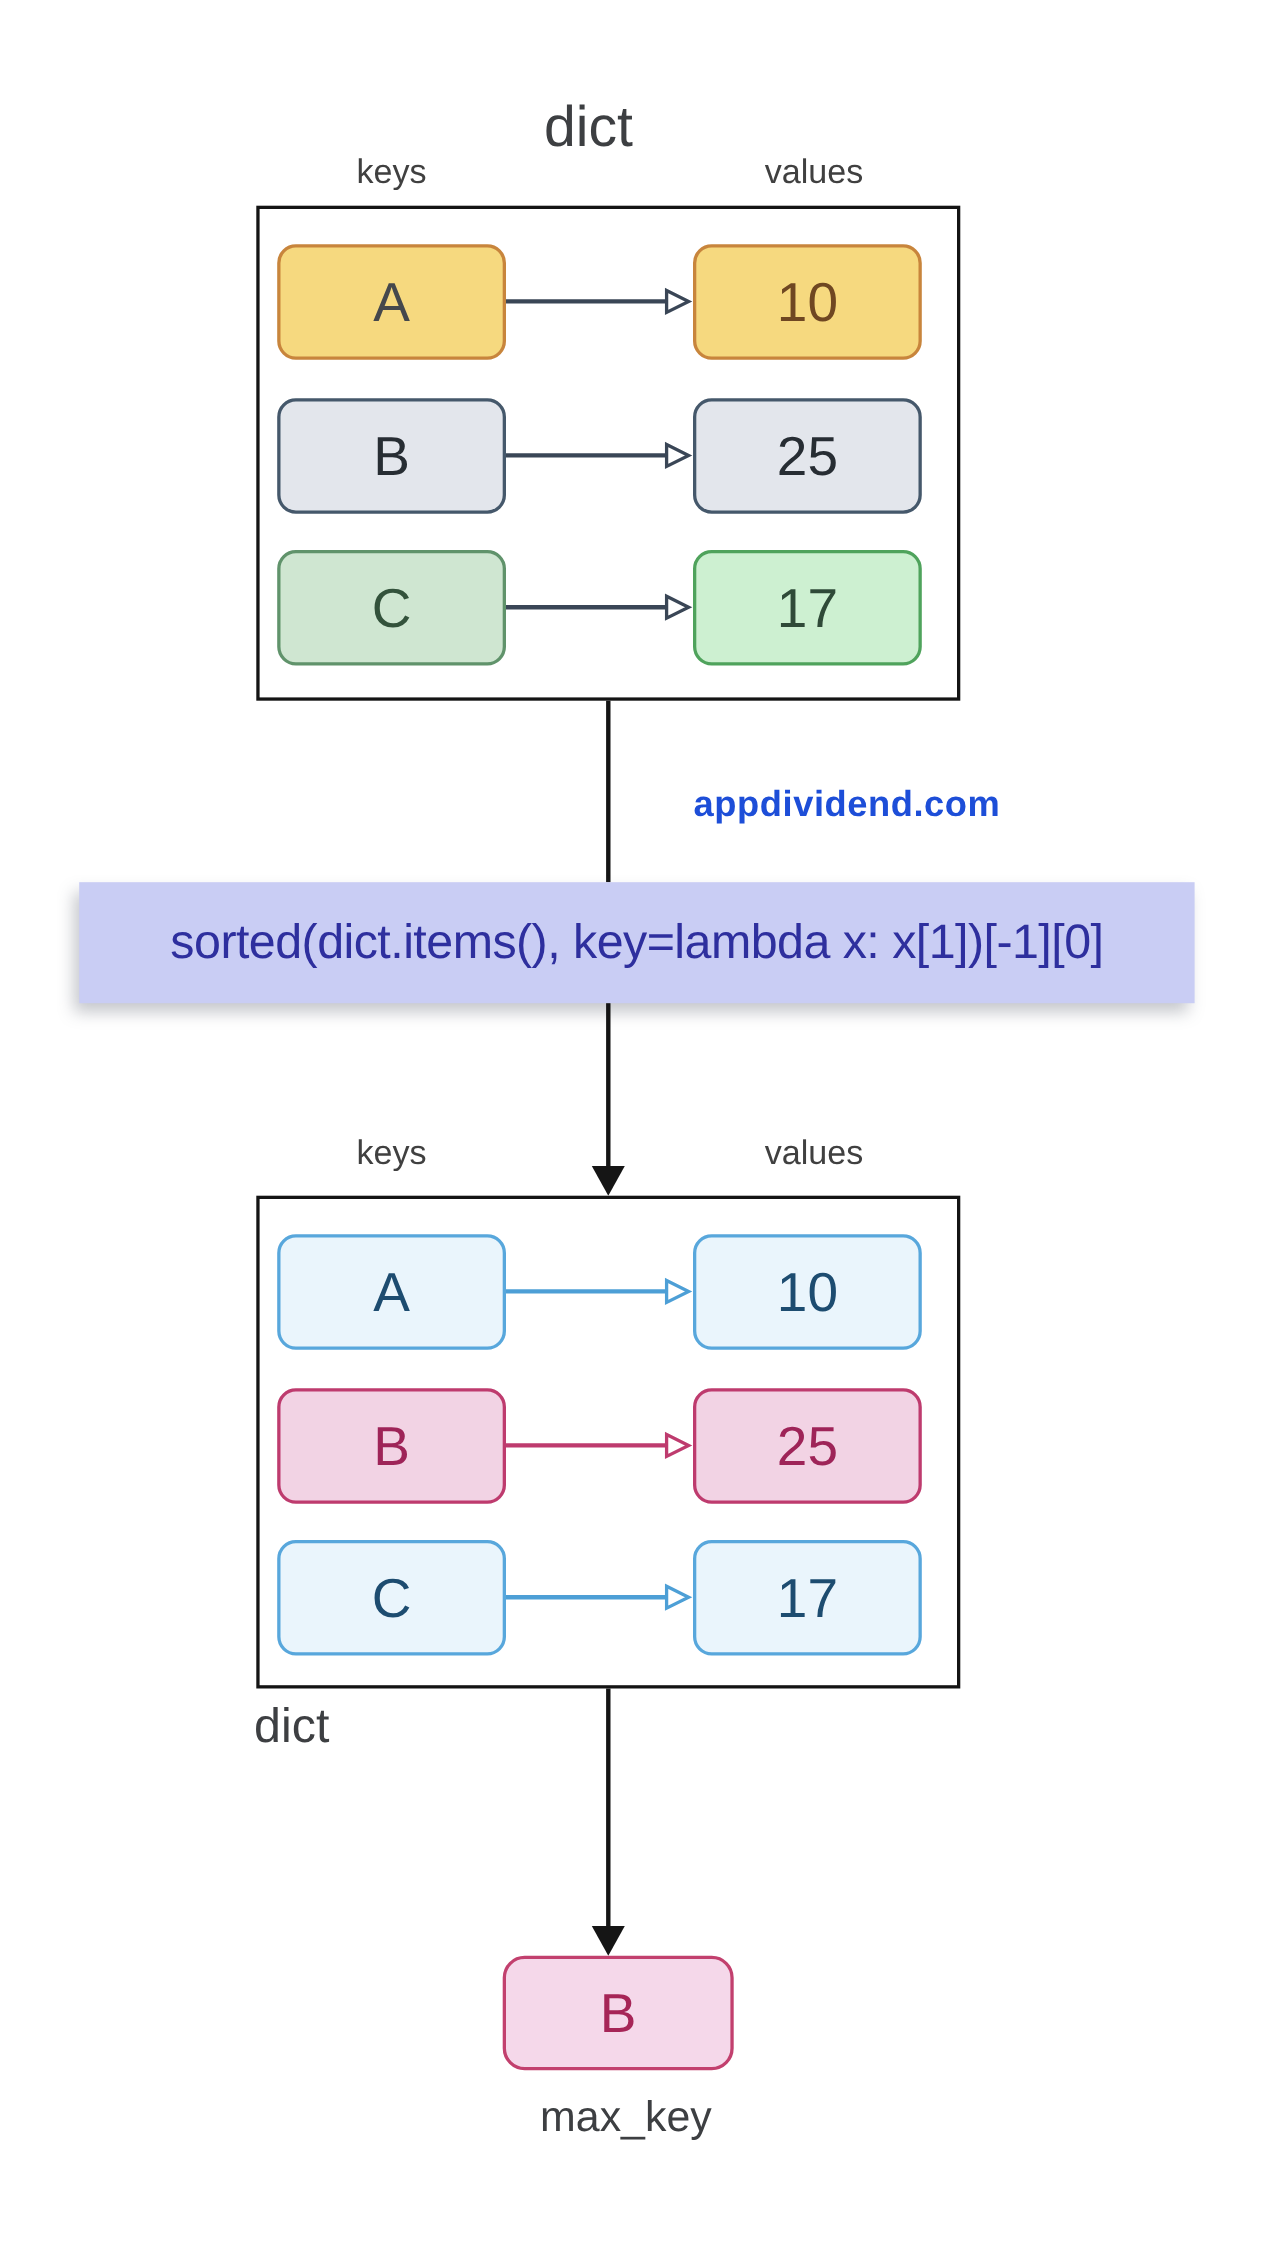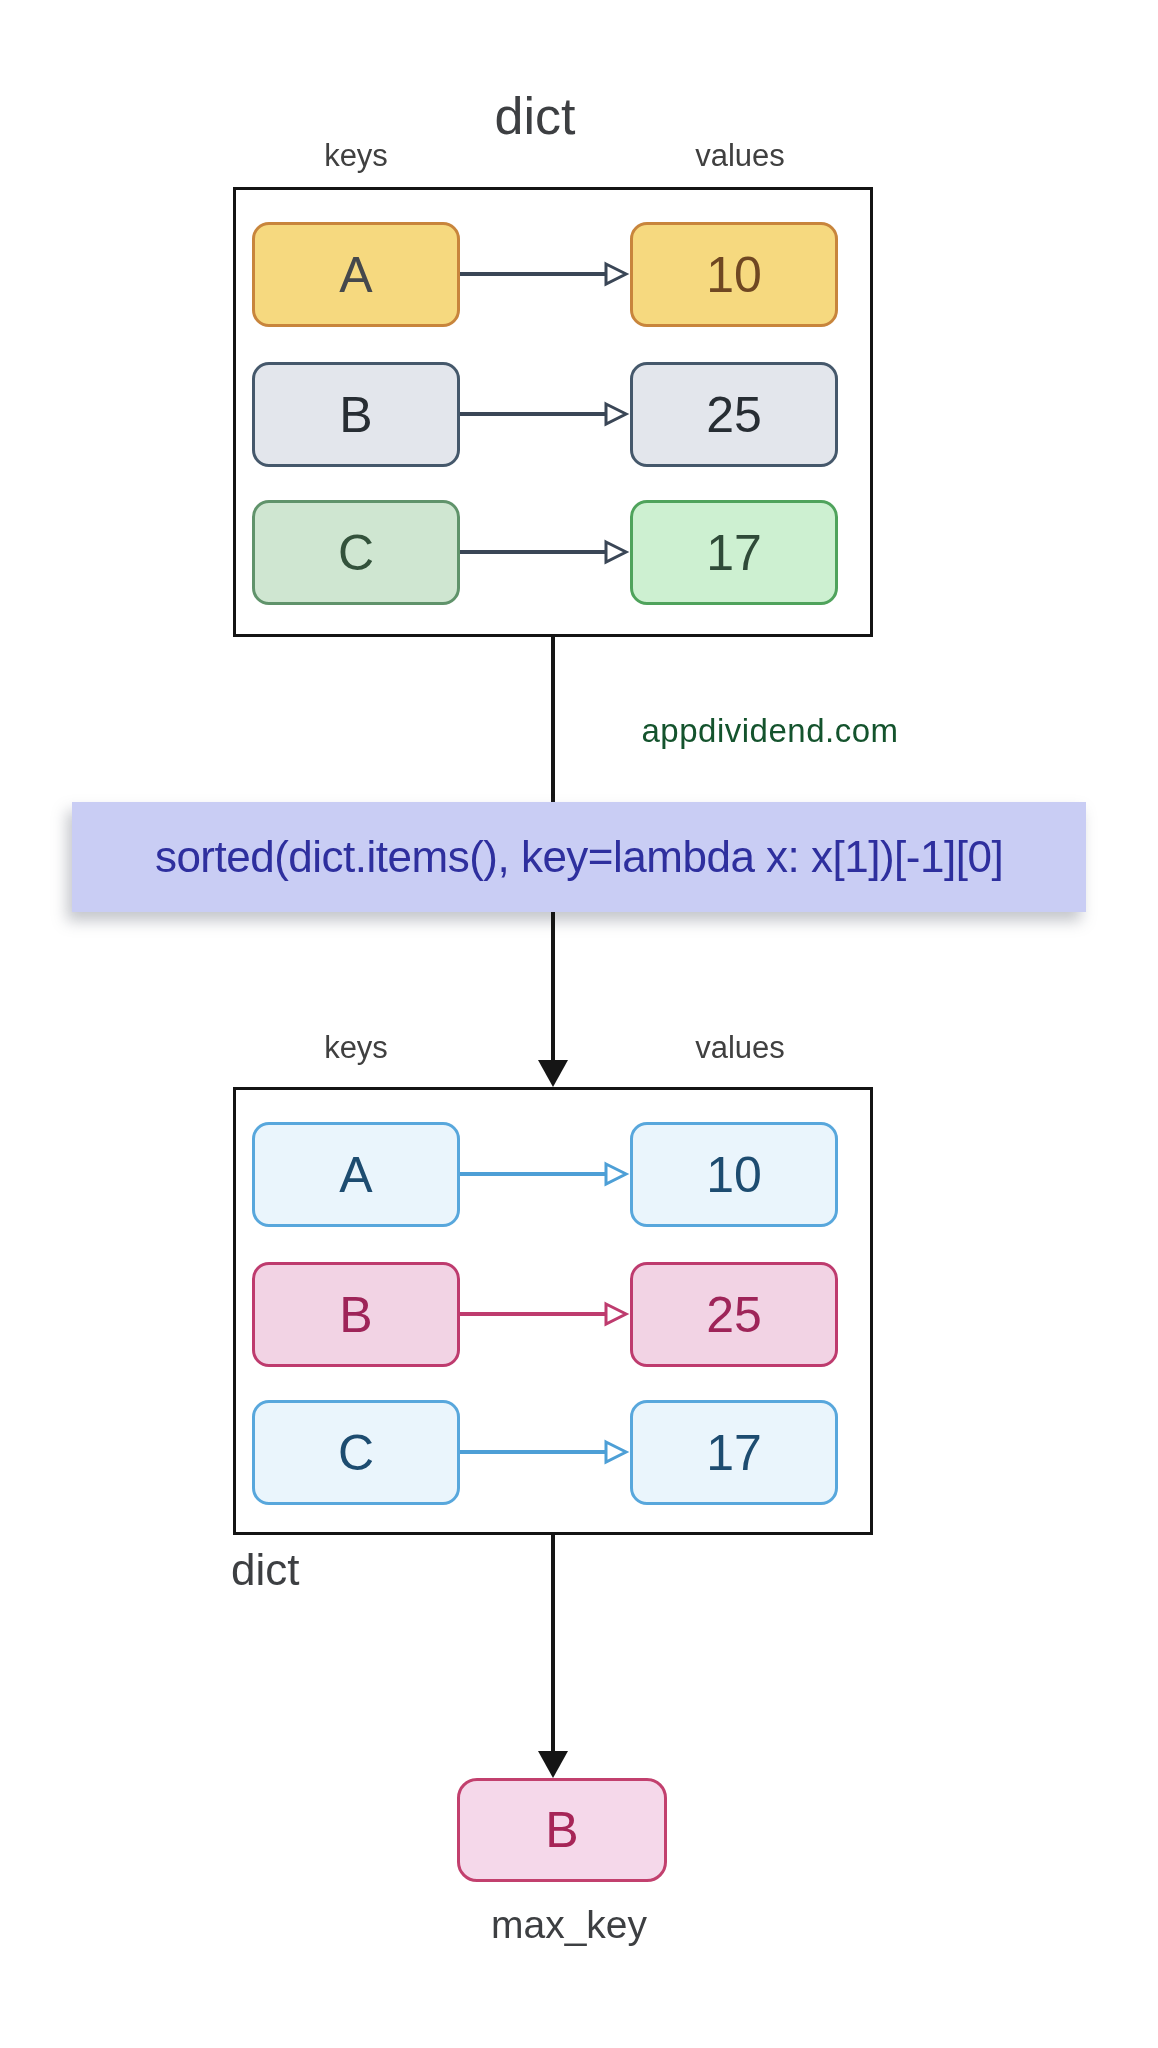--- a/index.html
+++ b/index.html
@@ -44,21 +44,21 @@
     border-top:27px solid #151515;
   }
   
   .code-bar{
     position:absolute;left:72px;top:802px;width:1014px;height:110px;
     background:#C9CDF4;display:flex;align-items:center;justify-content:center;
     box-shadow:-5px 9px 14px rgba(125,128,140,0.45);
   }
   .code-text{font-size:44px;color:#2E2F9E;white-space:nowrap;letter-spacing:-0.5px;}
   .watermark{position:absolute;left:630px;top:712px;width:280px;font-size:33px;
-    font-weight:normal;color:#14532d;letter-spacing:0.5px;}
+    font-weight:bold;color:#1d4ed8;letter-spacing:0.5px;}
   #page-title{left:440px;top:86px;width:190px;font-size:52px;}
   .col-label{font-size:31px;color:#404040;width:160px;}
   #keys-label-1{left:276px;top:138px;}
   #values-label-1{left:660px;top:138px;}
   #keys-label-2{left:276px;top:1030px;}
   #values-label-2{left:660px;top:1030px;}
   #dict-label-2{left:231px;top:1545px;font-size:44px;}
   #result-node{
     position:absolute;left:457px;top:1778px;width:210px;height:104px;border-radius:20px;
     background:#F5D8EA;border:3px solid #C2406E;color:#A62557;font-size:50px;

